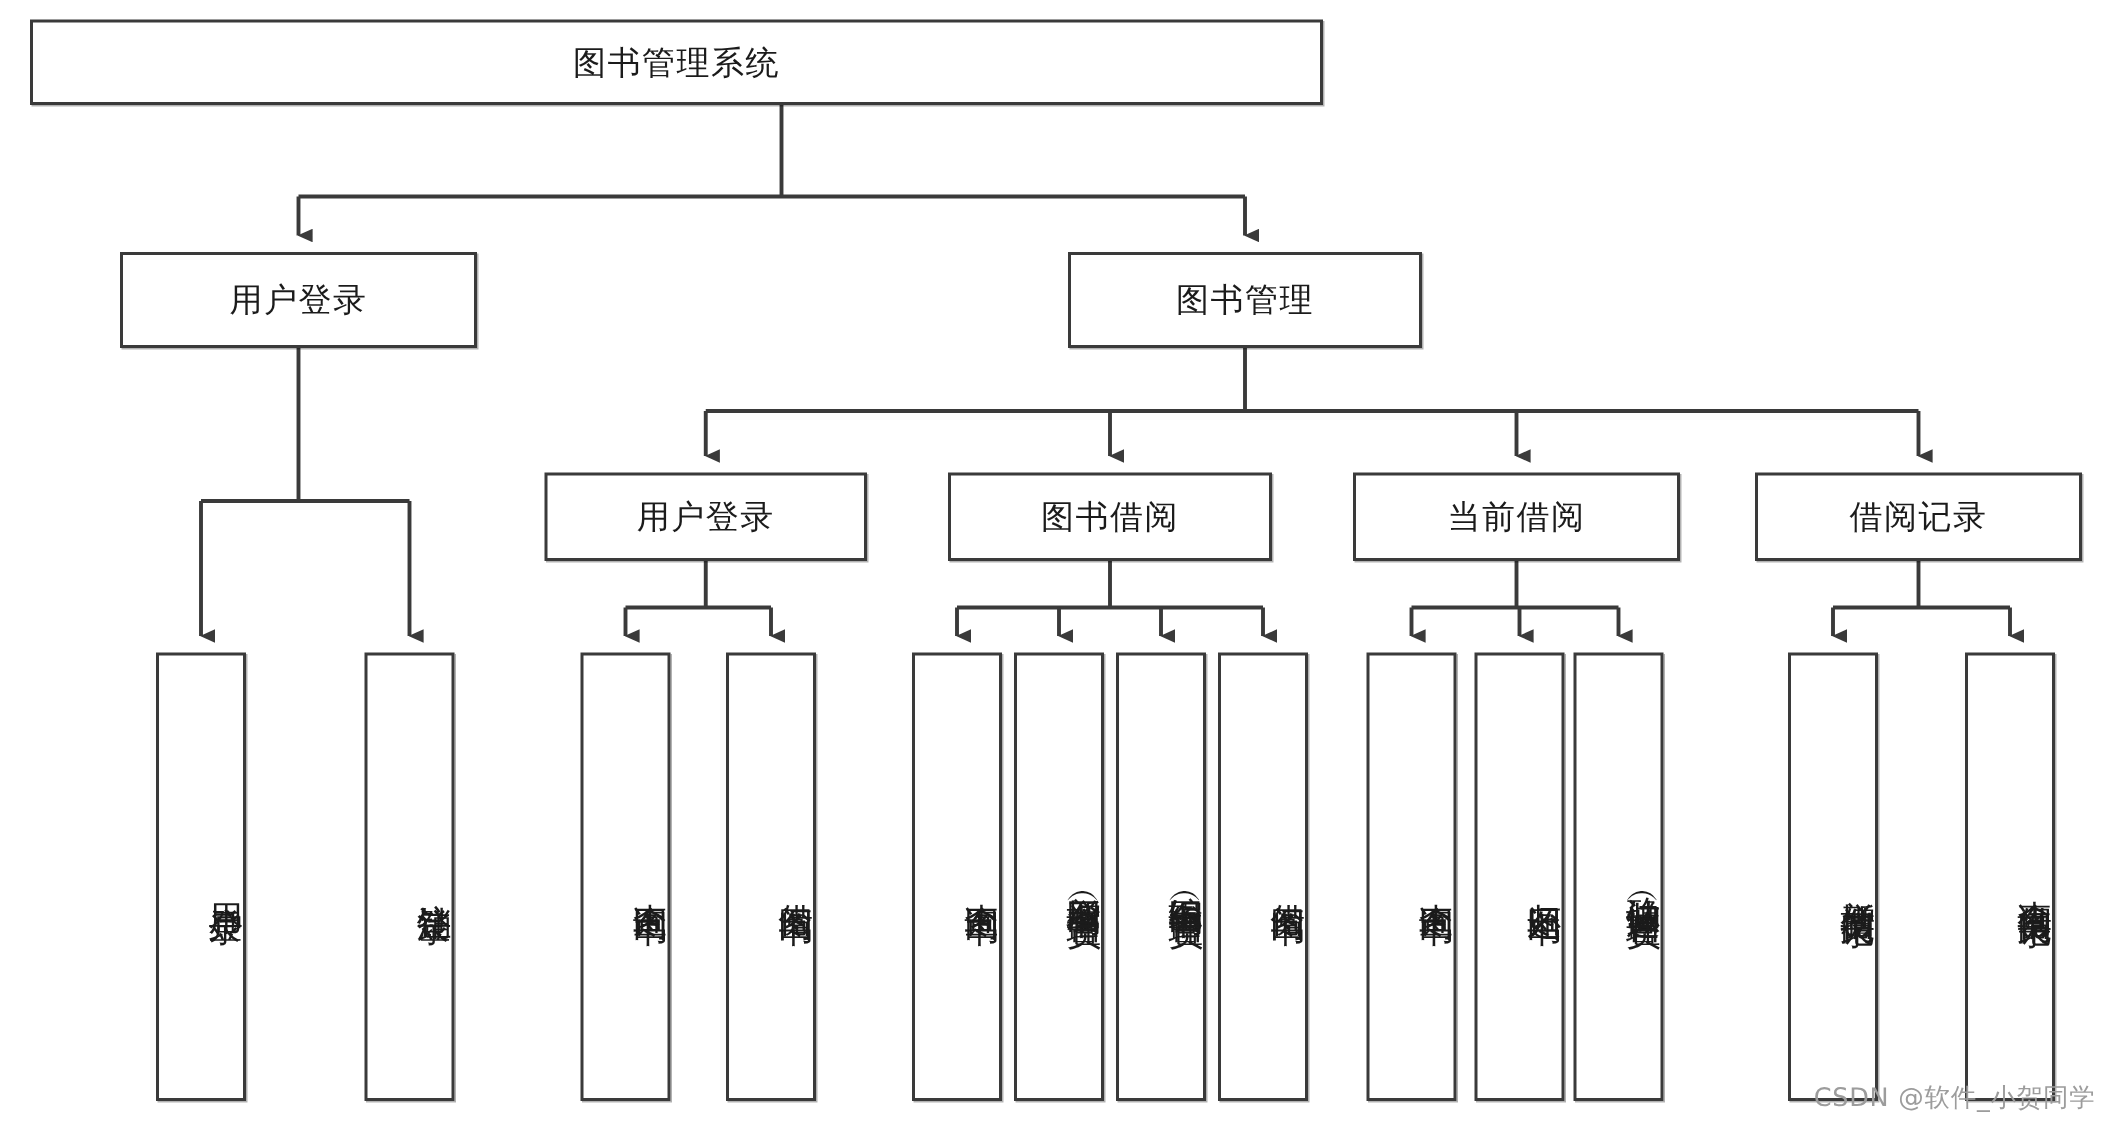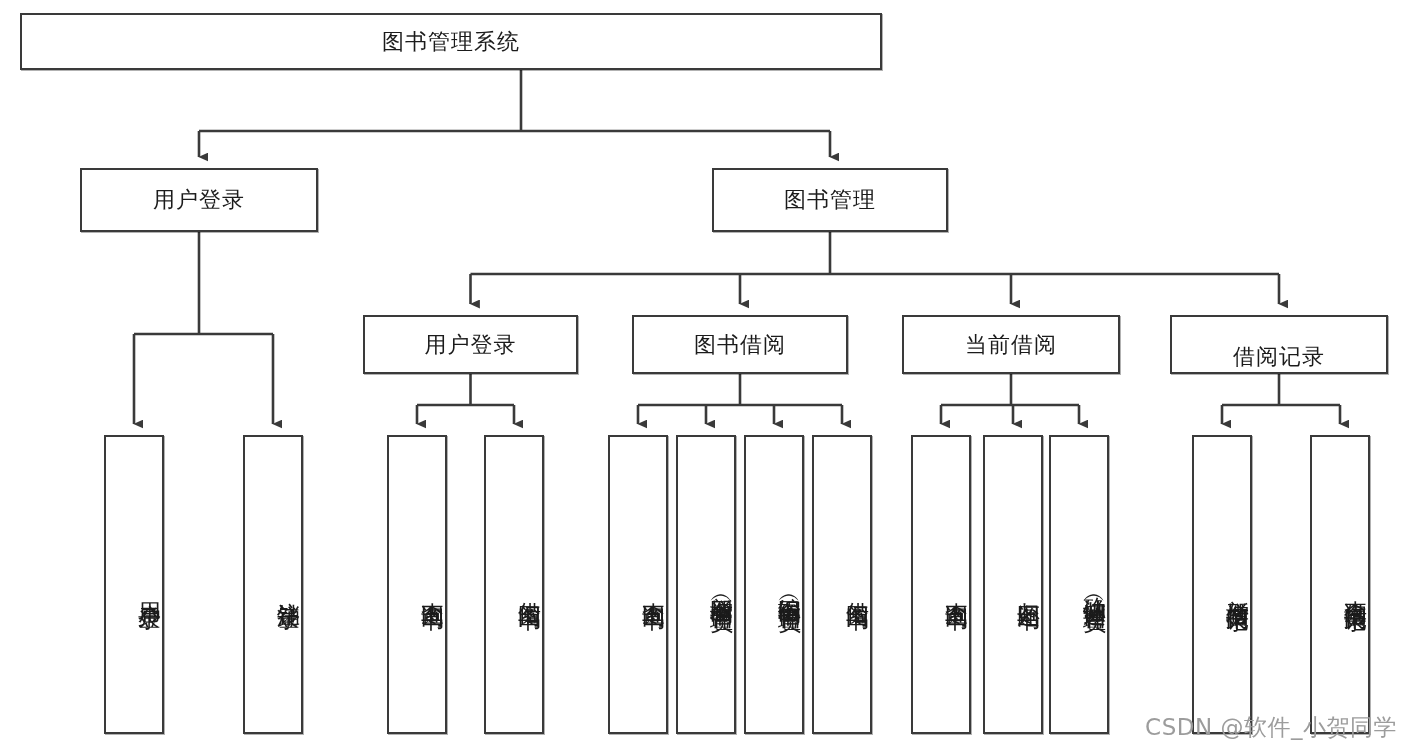--- a/index.html
+++ b/index.html
@@ -52,21 +52,21 @@
     justify-content: center;
   }
   .node .label {
     display: block;
     white-space: nowrap;
   }
   #watermark {
     position: absolute;
     right: 8px;
     bottom: 4px;
-    font-size: 23px;
+    font-size: 17px;
     color: #9c9c9c;
     letter-spacing: 0.5px;
     white-space: nowrap;
     pointer-events: none;
   }
 </style>
 </head>
 <body>
 
 <div id="diagram-root">
@@ -126,21 +126,21 @@
       </div>
       <div class="node horiz" style="left: 363px; top: 315px; width: 215px; height: 59px;">
         <span class="label">用户登录</span>
       </div>
       <div class="node horiz" style="left: 632px; top: 315px; width: 216px; height: 59px; justify-content: center;">
         <span class="label">图书借阅</span>
       </div>
       <div class="node horiz" style="left: 902px; top: 315px; width: 218px; height: 59px; align-items: center;">
         <span class="label">当前借阅</span>
       </div>
-      <div class="node horiz" style="left: 1170px; top: 315px; width: 218px; height: 59px; align-items: flex-end;">
+      <div class="node horiz" style="left: 1170px; top: 315px; width: 218px; height: 59px;">
         <span class="label">借阅记录</span>
       </div>
       <div class="node vert" style="left: 104px; top: 435px; width: 60px; height: 299px;">
         <span class="label">用户登录</span>
       </div>
       <div class="node vert" style="left: 243px; top: 435px; width: 60px; height: 299px;">
         <span class="label">注销登录</span>
       </div>
       <div class="node vert" style="left: 387px; top: 435px; width: 60px; height: 299px;">
         <span class="label">查询图书</span>

